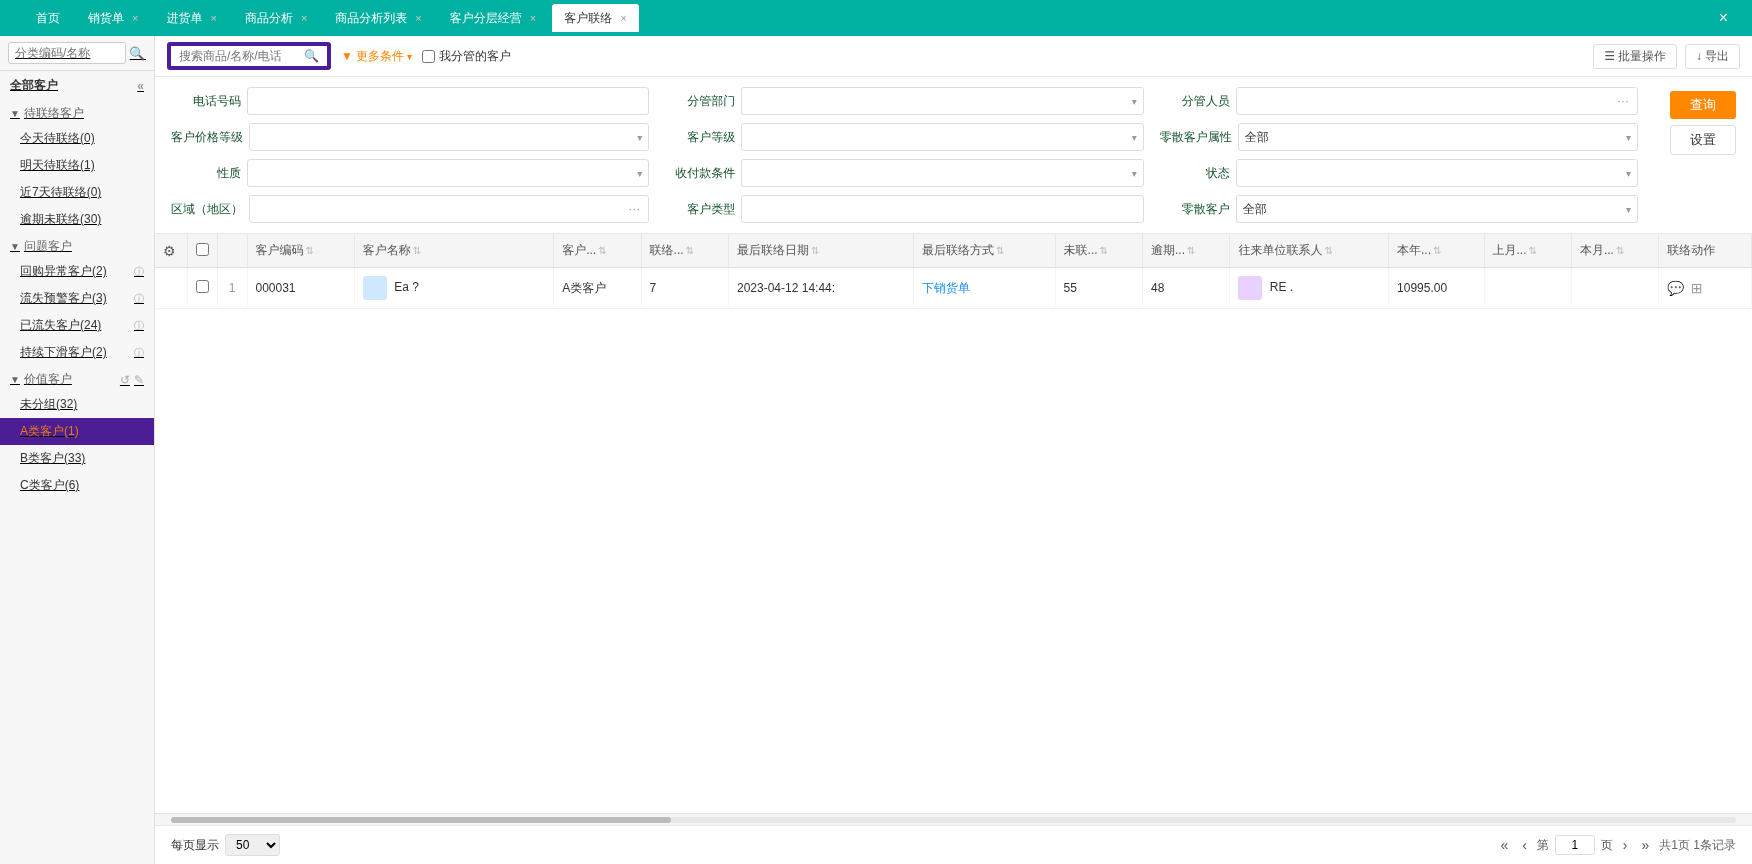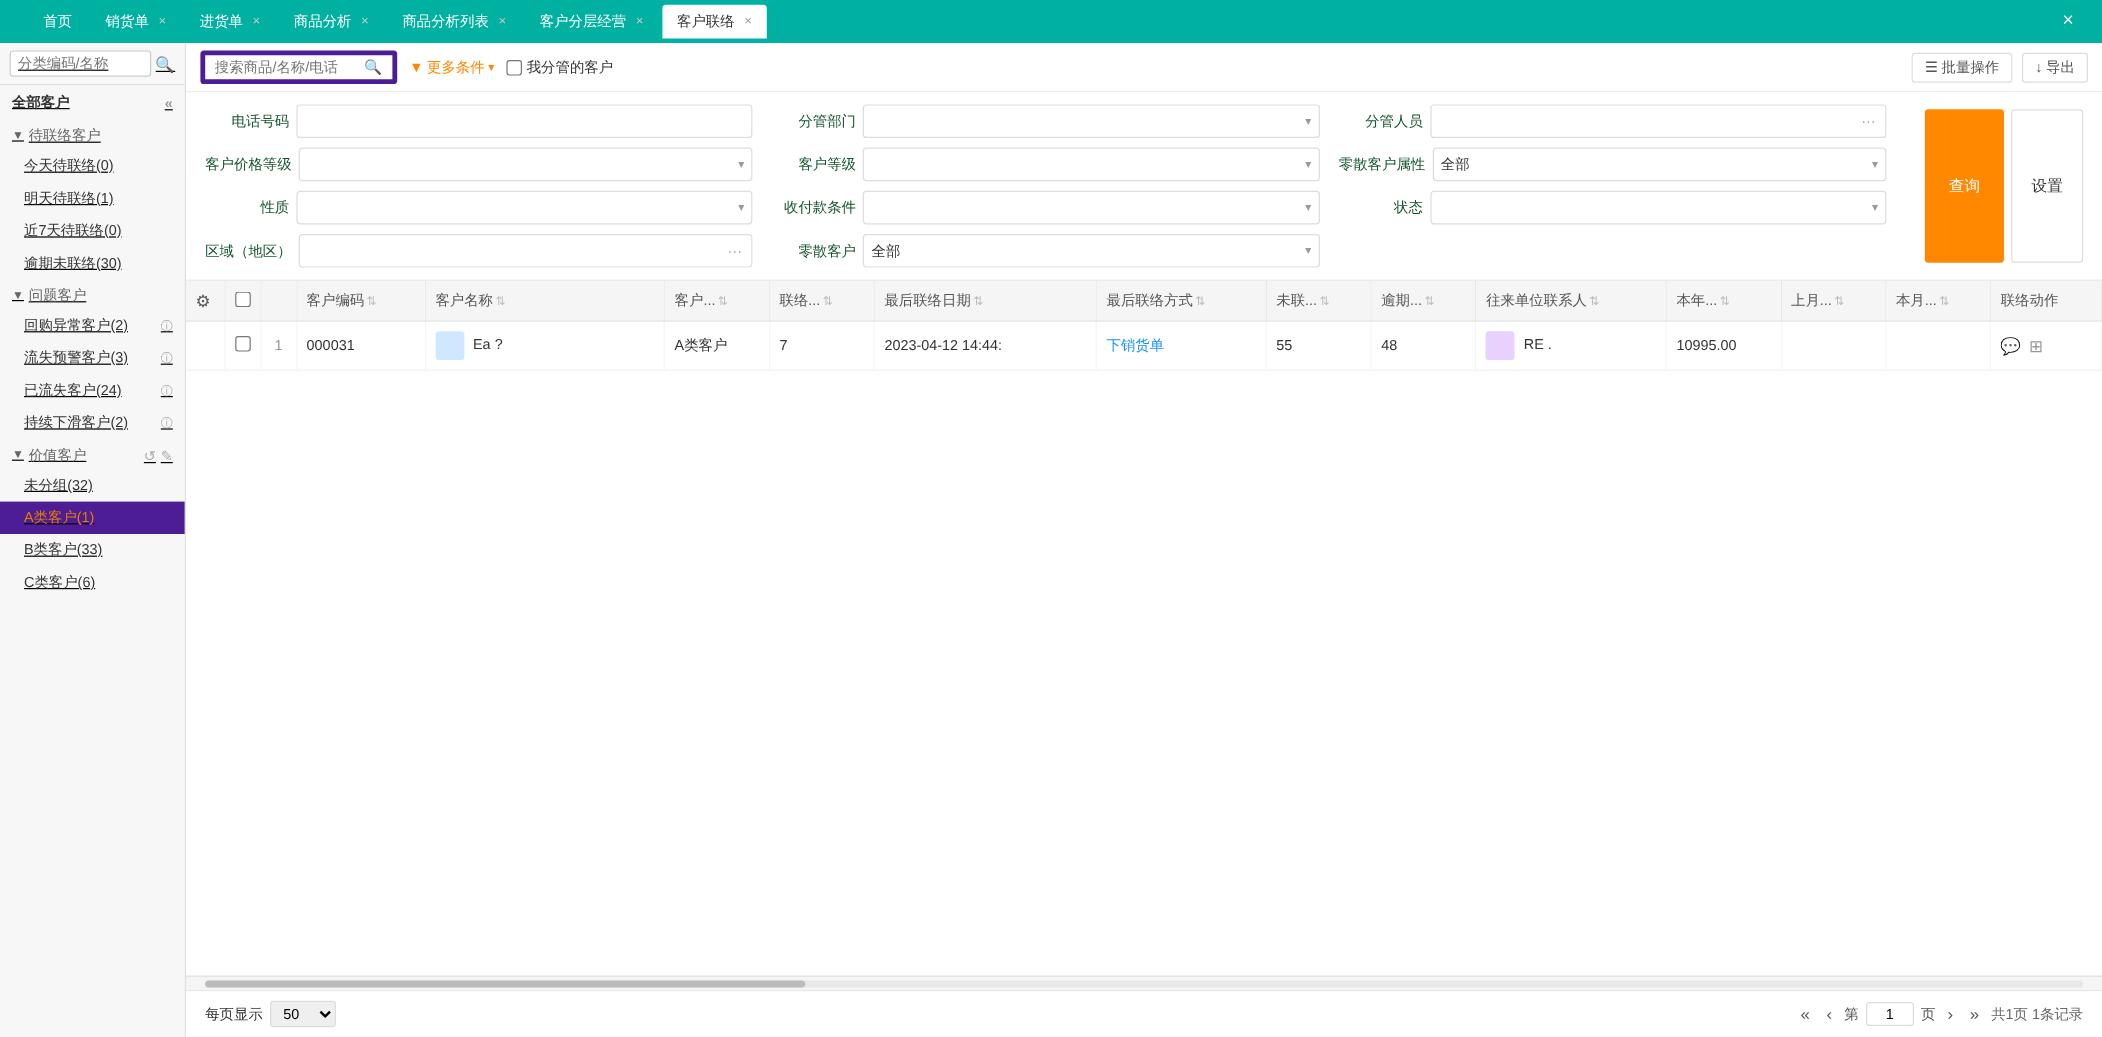--- a/index.html
+++ b/index.html
@@ -282,29 +282,35 @@
           </div>
         </div>
 
         <div class="filter-row">
           <span class="filter-label">区域（地区）</span>
           <div class="filter-input" style="flex:1; justify-content:flex-end;">
             <span class="filter-input-dots">···</span>
           </div>
         </div>
         <div class="filter-row">
+          <span class="filter-label">客户类型</span>
+          <div class="filter-input" style="flex:1;">
+            <input type="text" style="border: none; outline: none; width: 100%; font-size: 12px;">
+          </div>
+        </div>
+        <div class="filter-row">
           <span class="filter-label">零散客户</span>
           <div class="filter-select" style="flex:1;">
             <span>全部</span>
             <span class="caret">▾</span>
           </div>
         </div>
       </div>
 
-      <div style="display:flex;flex-direction:row;gap:6px;padding:14px 16px;justify-content:flex-start;">
+      <div style="display:flex;flex-direction:column;gap:6px;padding:14px 16px;justify-content:flex-start;">
         <button class="btn-query">查询</button>
         <button class="btn-setting">设置</button>
       </div>
     </div>
 
     <div class="table-wrapper">
       <table>
         <thead>
           <tr>
             <th style="width:32px;">

